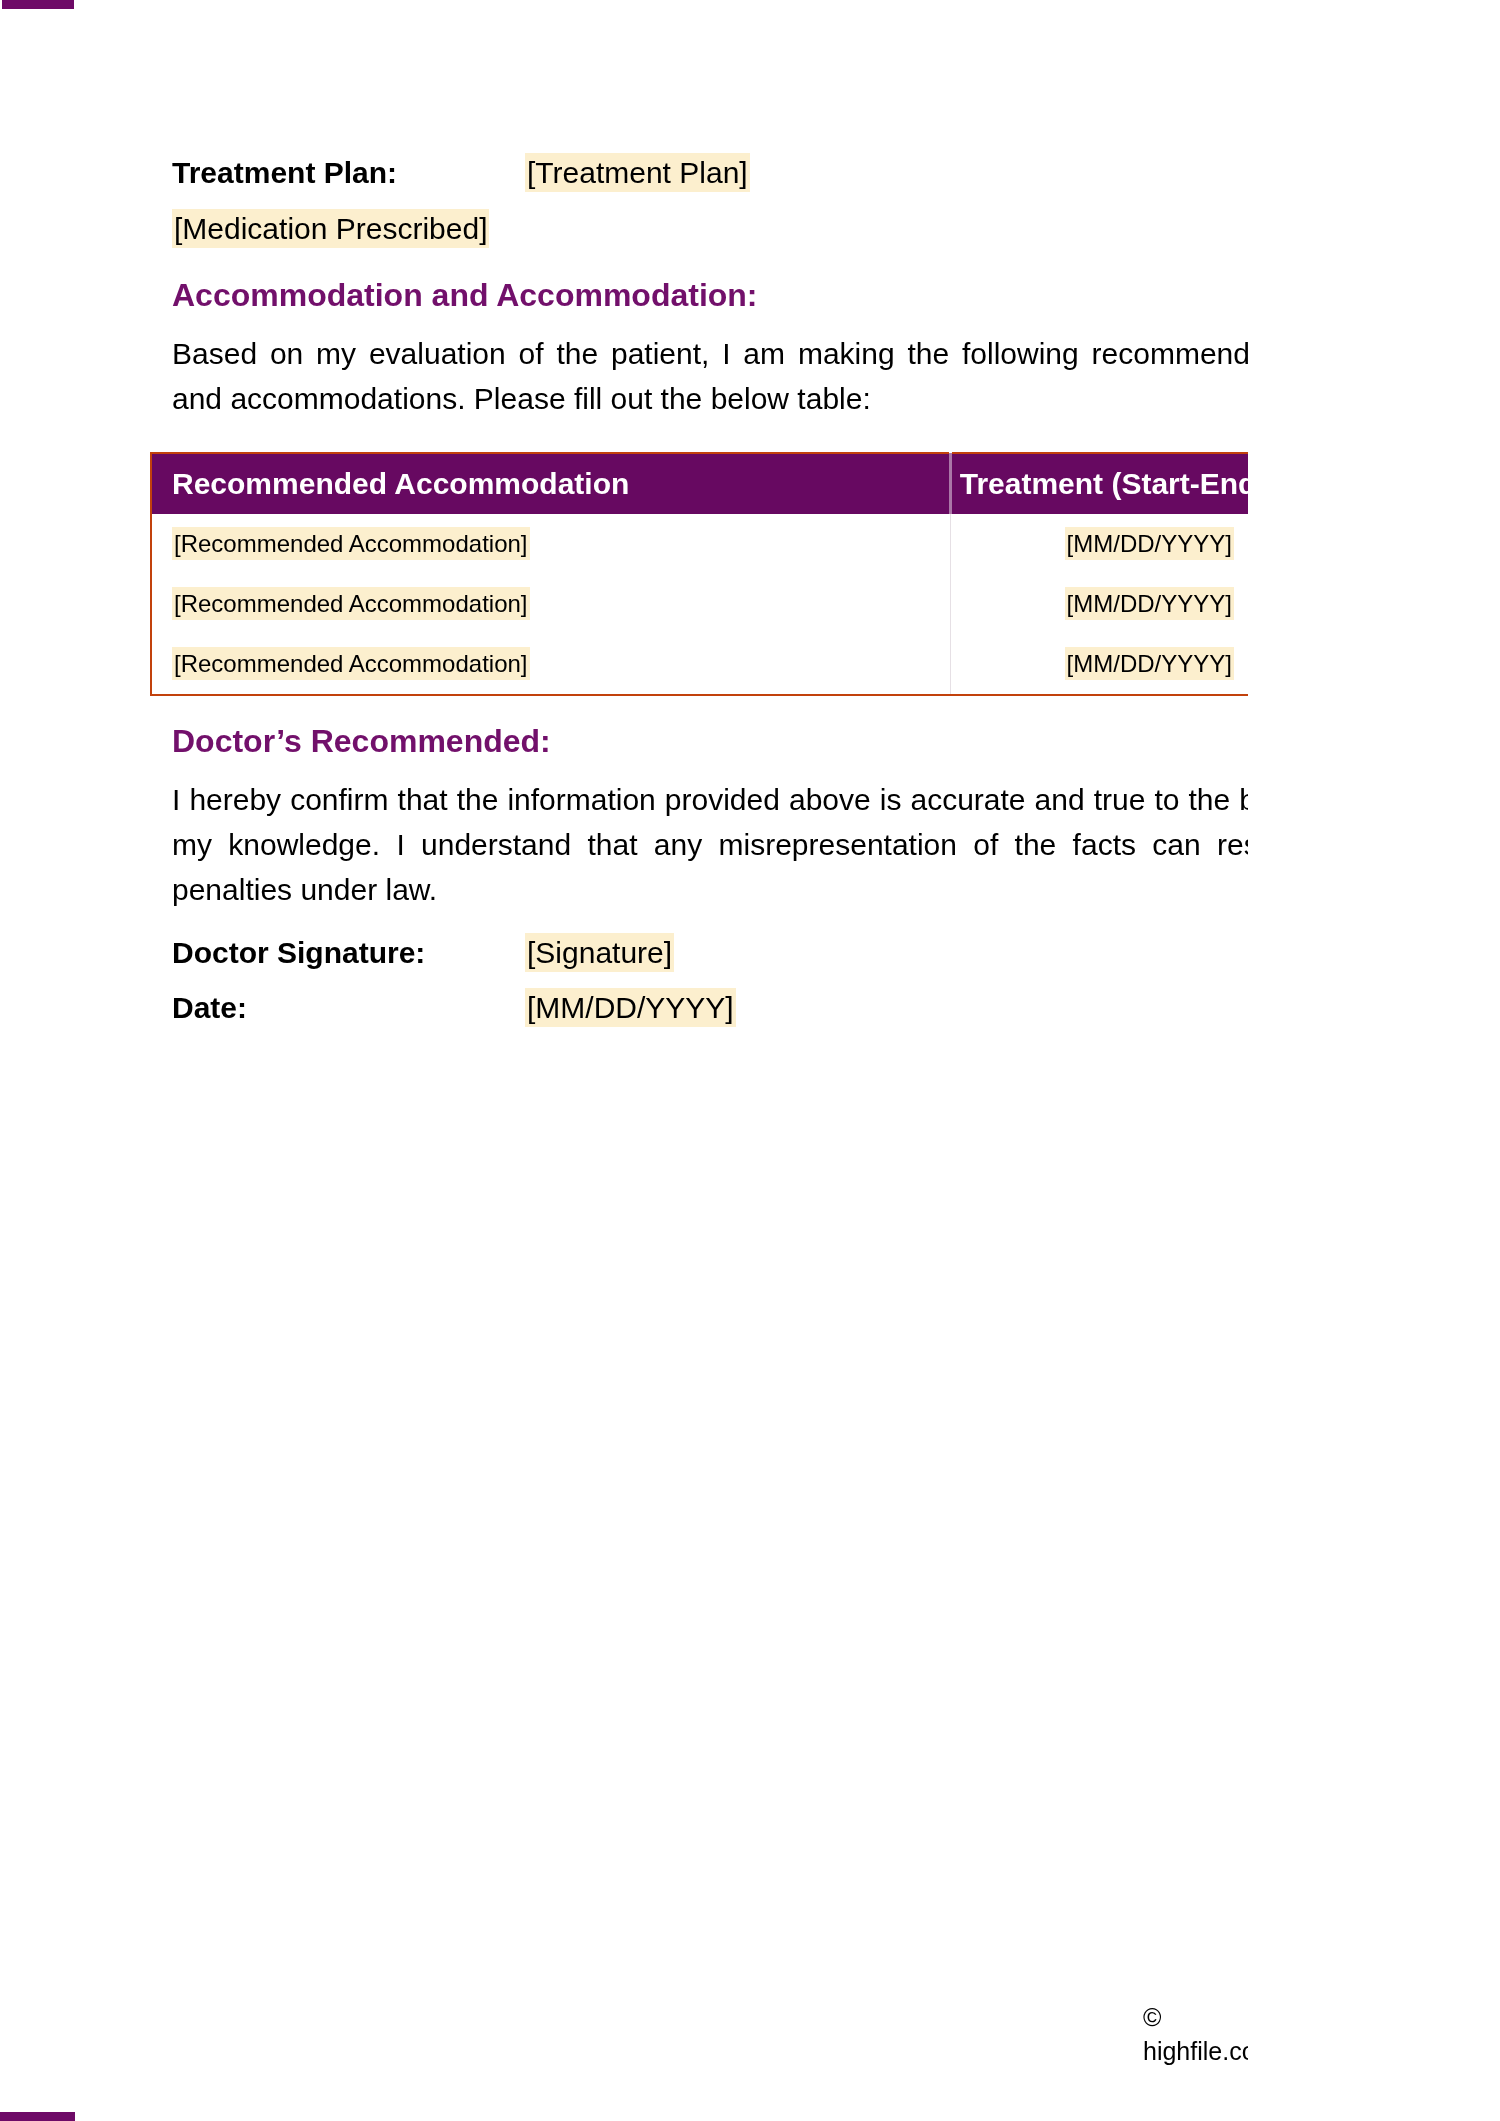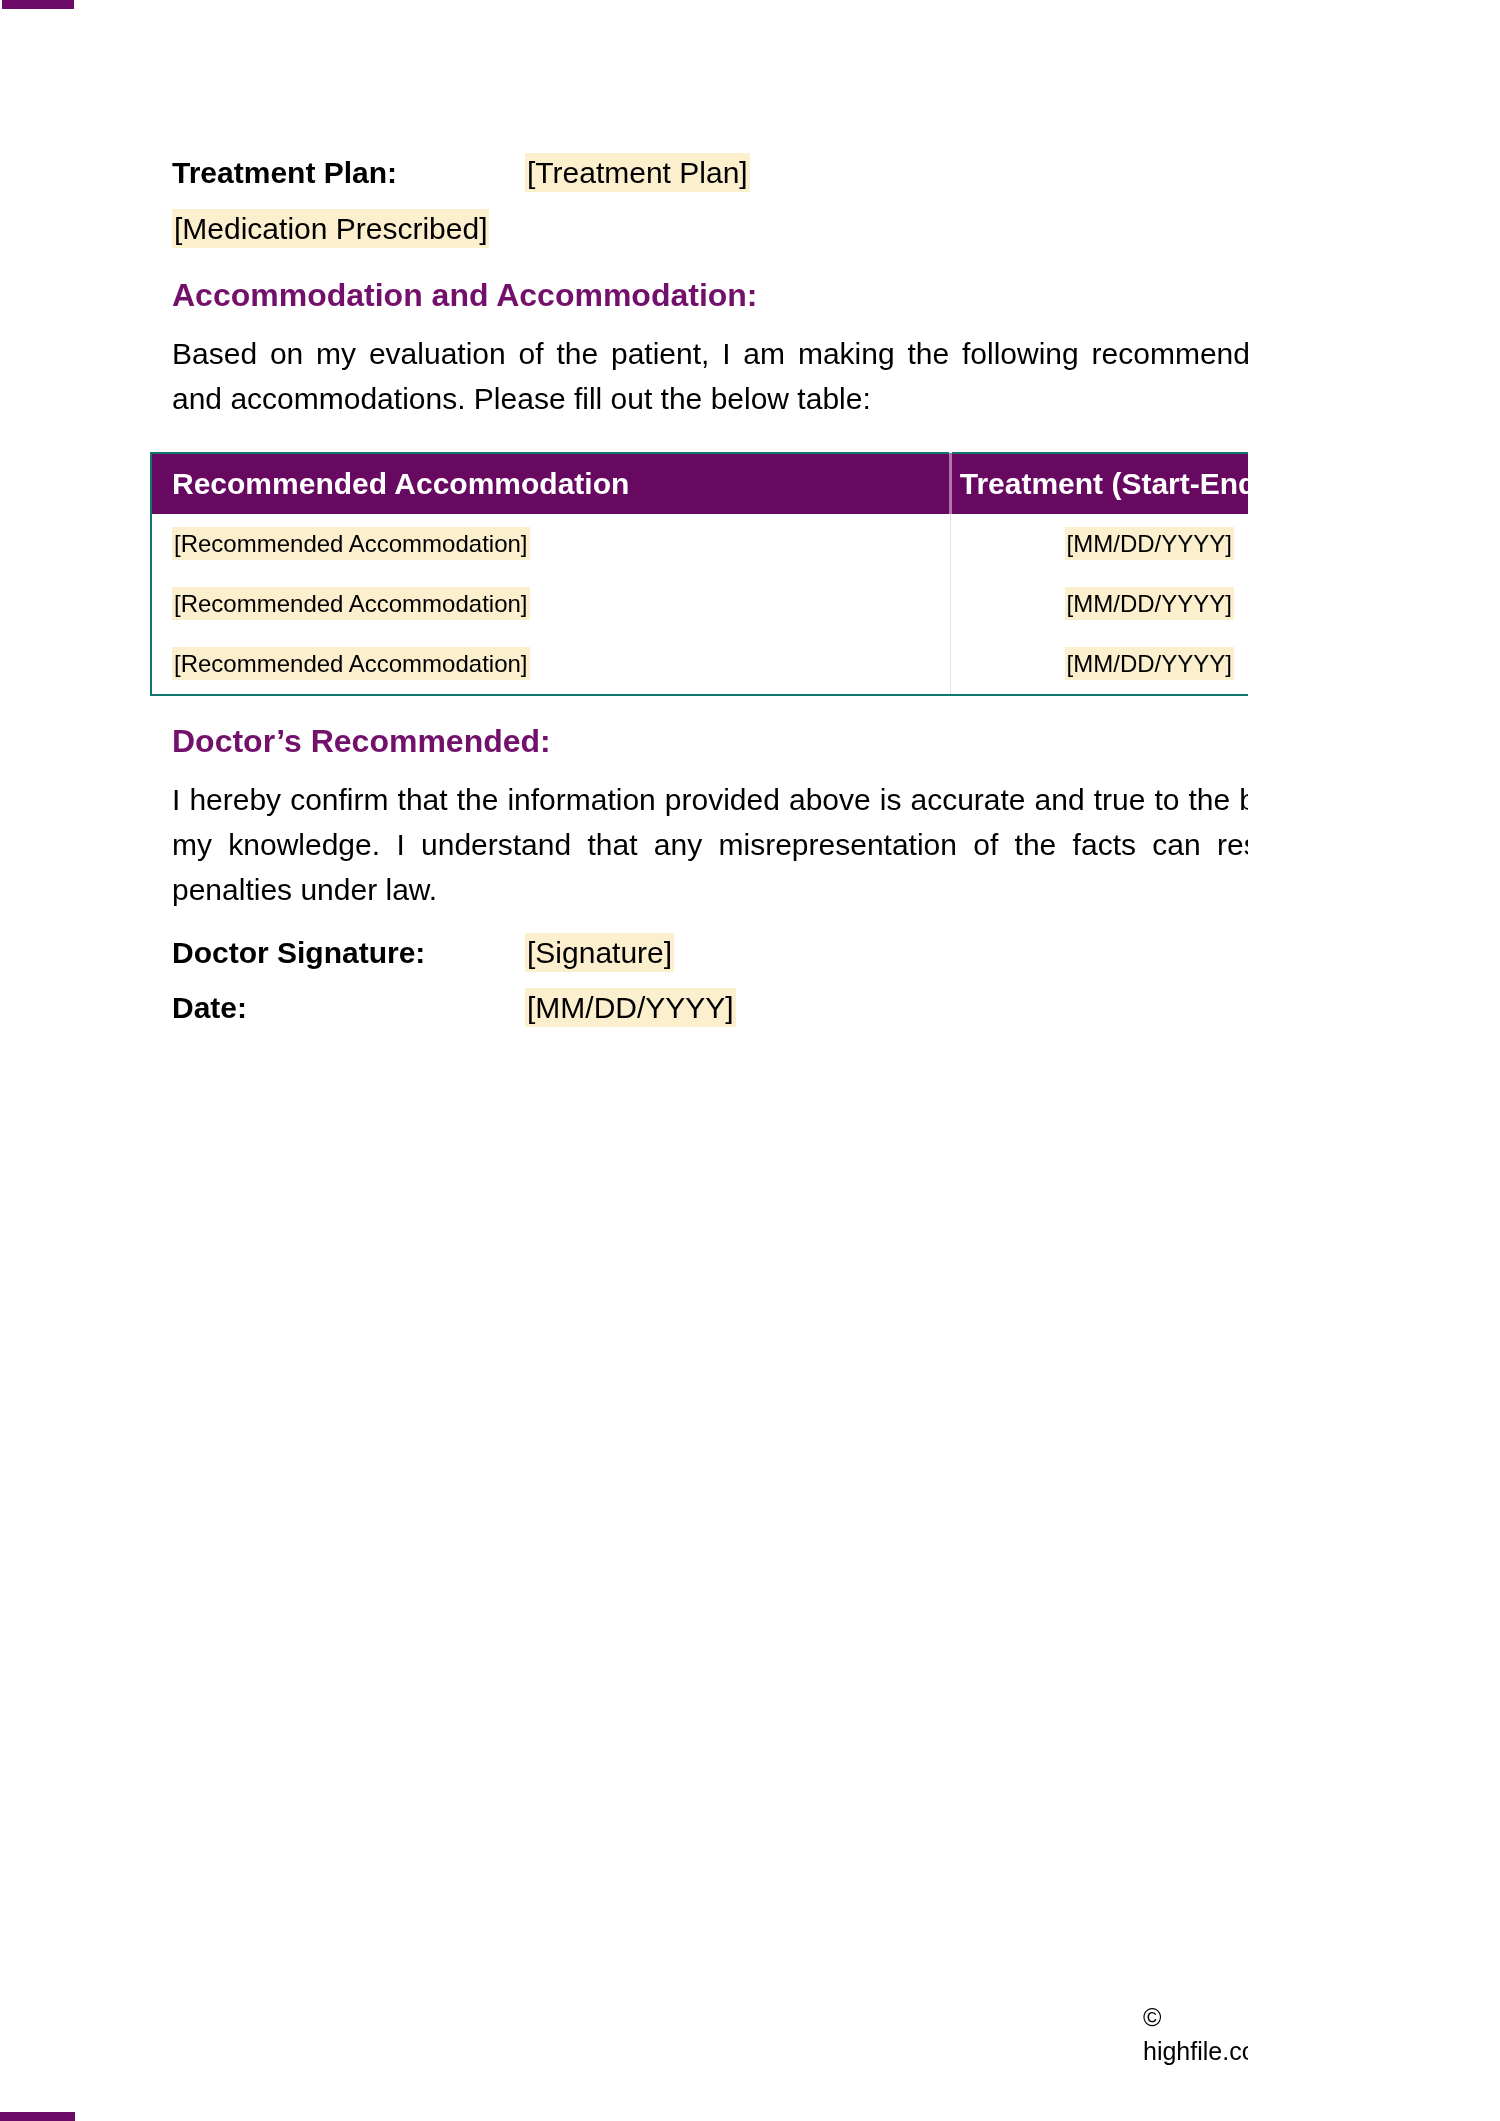--- a/index.html
+++ b/index.html
@@ -67,21 +67,21 @@
   .table-wrap       { margin: 31px 0 0 -22px; }
   .heading-affirmation { margin-top: 21px; }
   .para-affirmation { margin-top: 12px; }
   .row-signature    { margin-top: 18px; }
   .row-date         { margin-top: 10px; }
 
   table.accommodation-table {
     border-collapse: collapse;
     table-layout: fixed;
     width: 1198px;
-    border: 2px solid #0f766e;
+    border: 2px solid #c2410c;
   }
   .accommodation-table thead th {
     background: #670961;
     color: #ffffff;
     font-weight: bold;
     font-size: 30px;
     height: 60px;
     padding: 0;
   }
   .accommodation-table th.col-accommodation {

